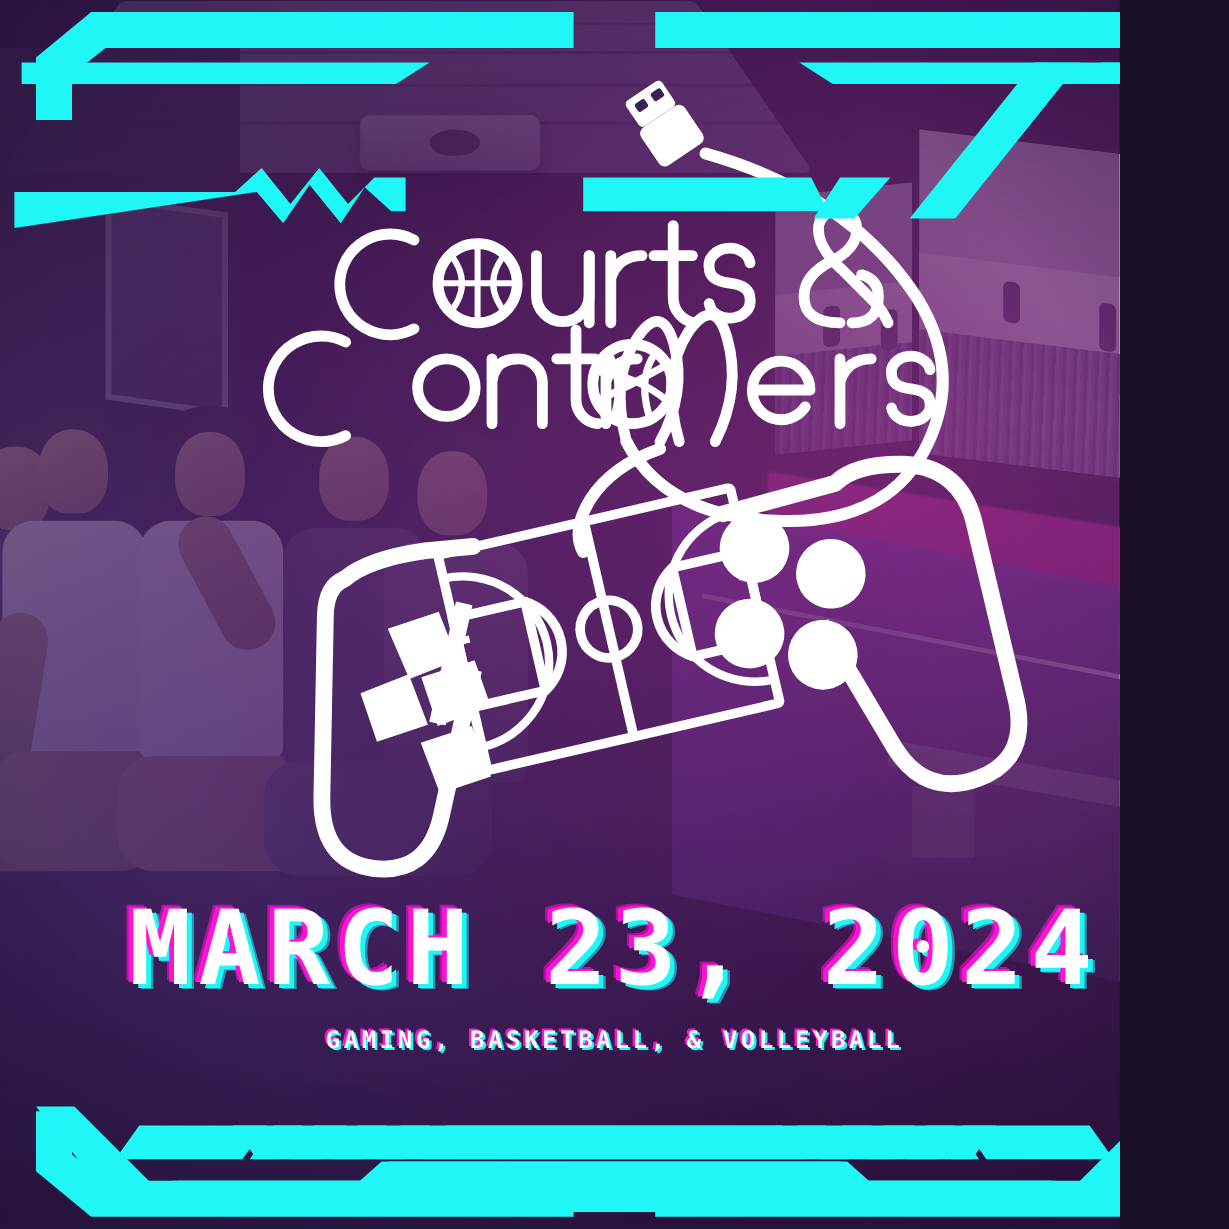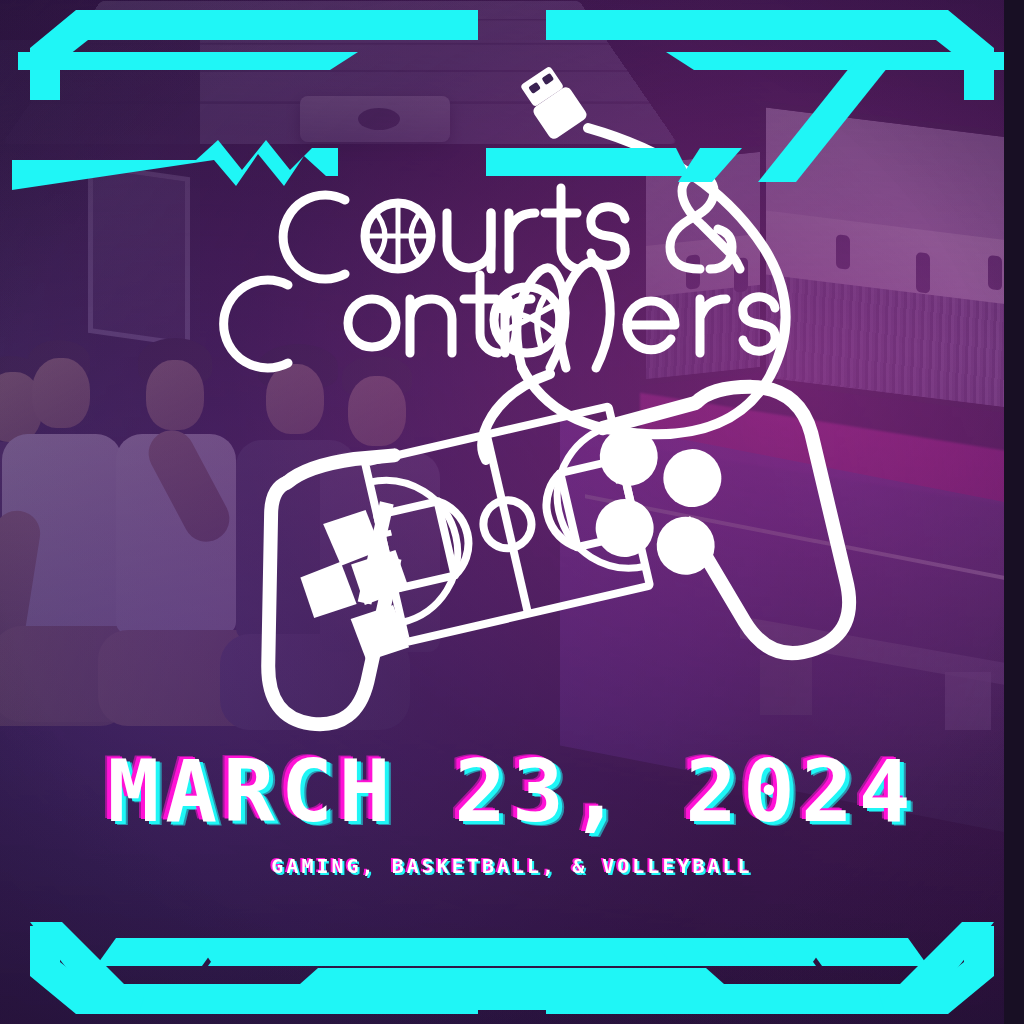--- a/index.html
+++ b/index.html
@@ -1,19 +1,19 @@
 <!DOCTYPE html>
 <html><head>
 <meta charset="utf-8">
 <style>
   html,body{margin:0;padding:0;background:#180f24;}
   body{font-family:"Liberation Sans",sans-serif;}
 
   #poster{
-    position:relative;width:1004px;height:1024px;overflow:hidden;
+    position:relative;width:933px;height:1024px;overflow:hidden;
     background:#2e1742;
   }
 
   
   .photo{position:absolute;inset:0;overflow:hidden;}
   .ph-layer{position:absolute;}
 
   
   .ceiling{left:60px;top:-40px;width:560px;height:200px;
     background:linear-gradient(170deg,#9a8fb5 0%,#8a80a8 40%,#6f6690 100%);

